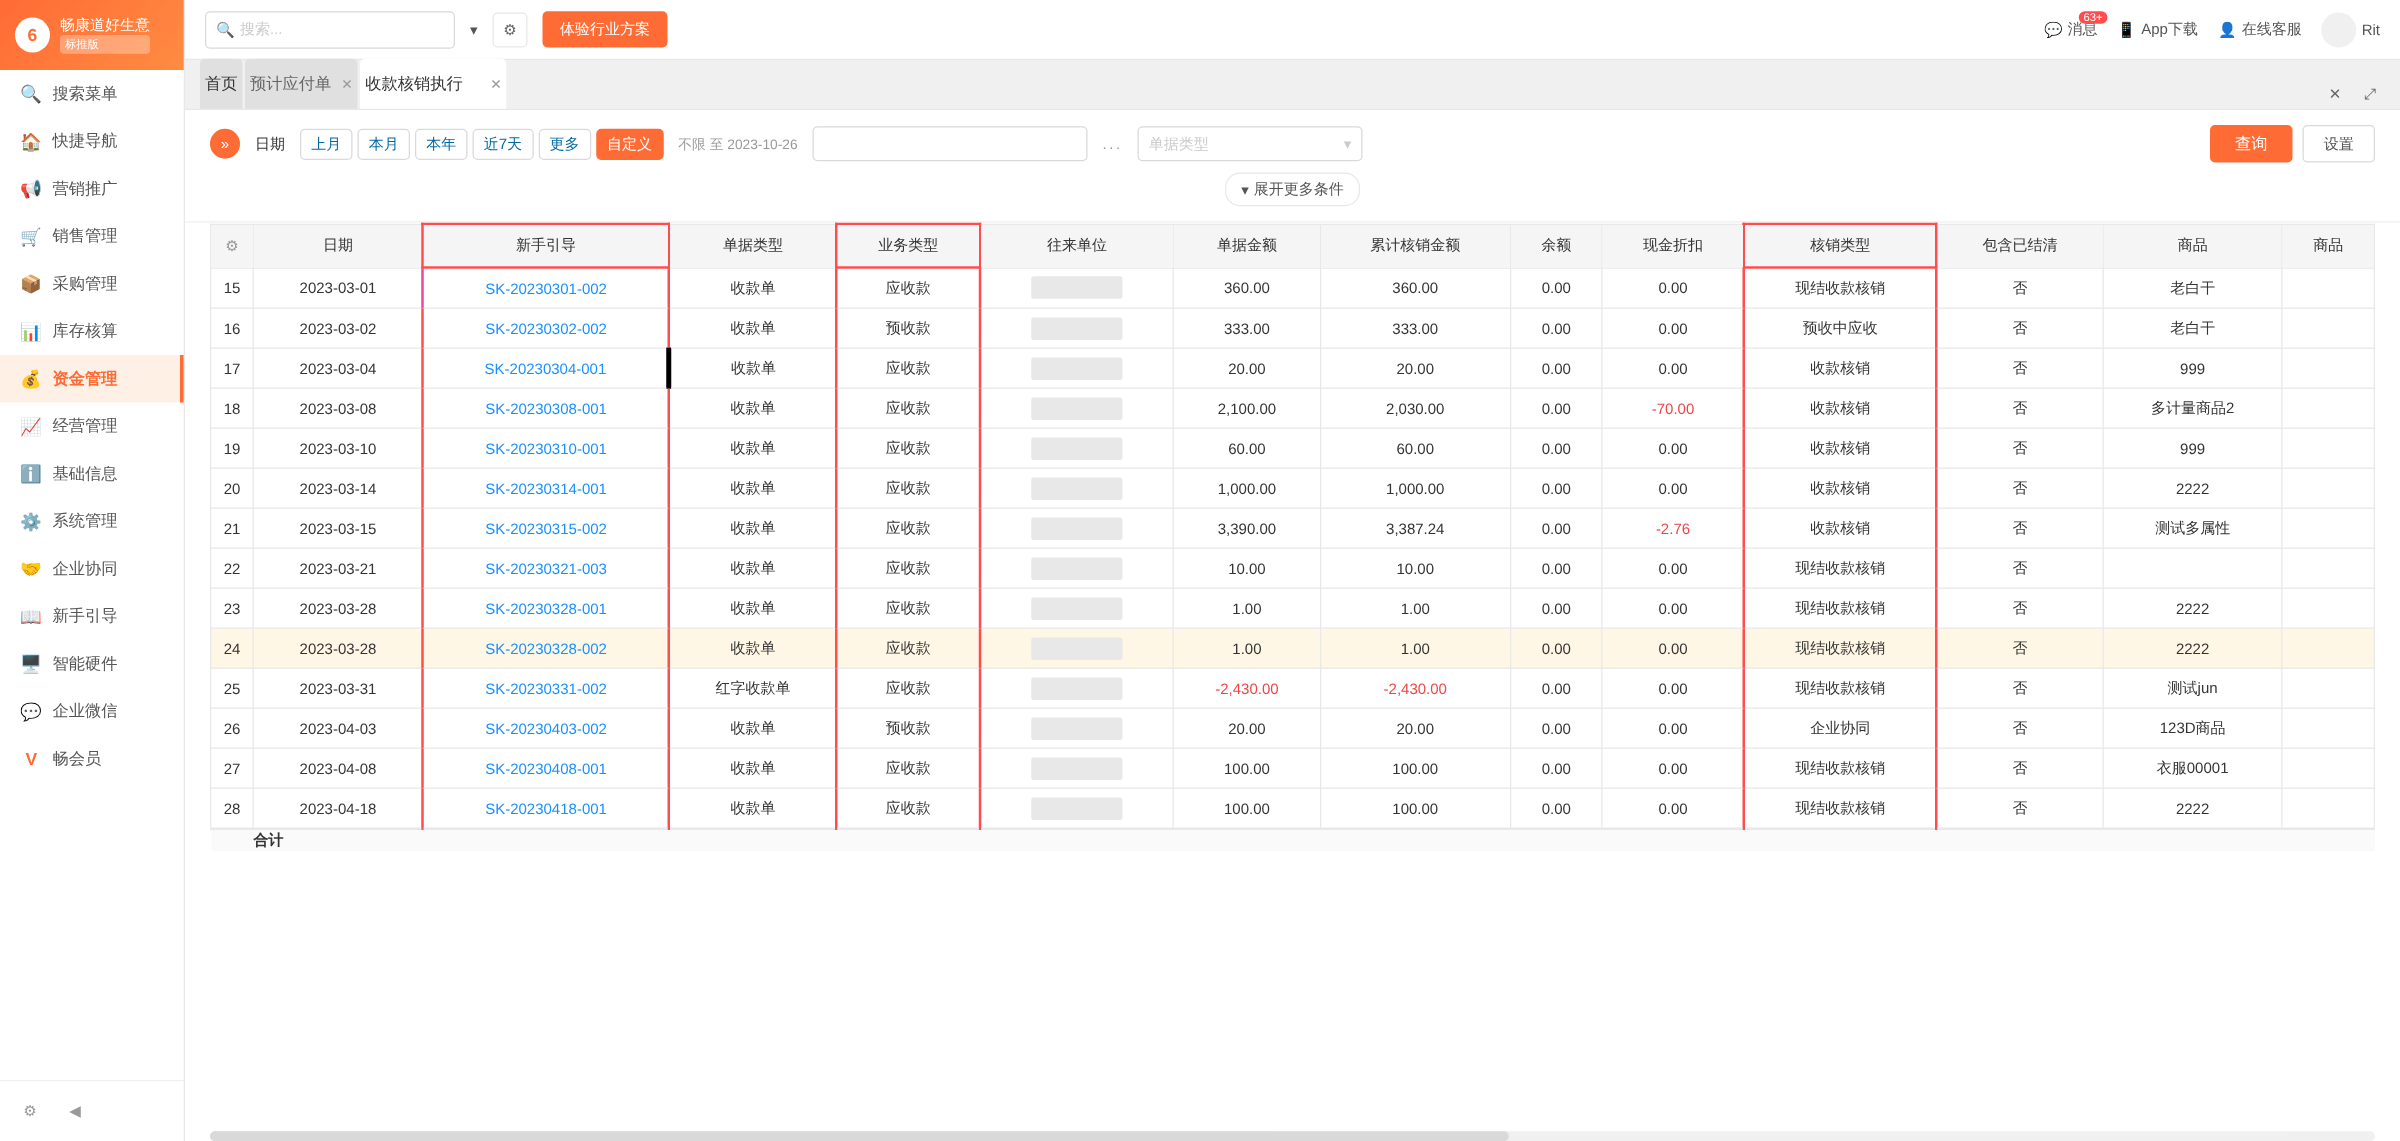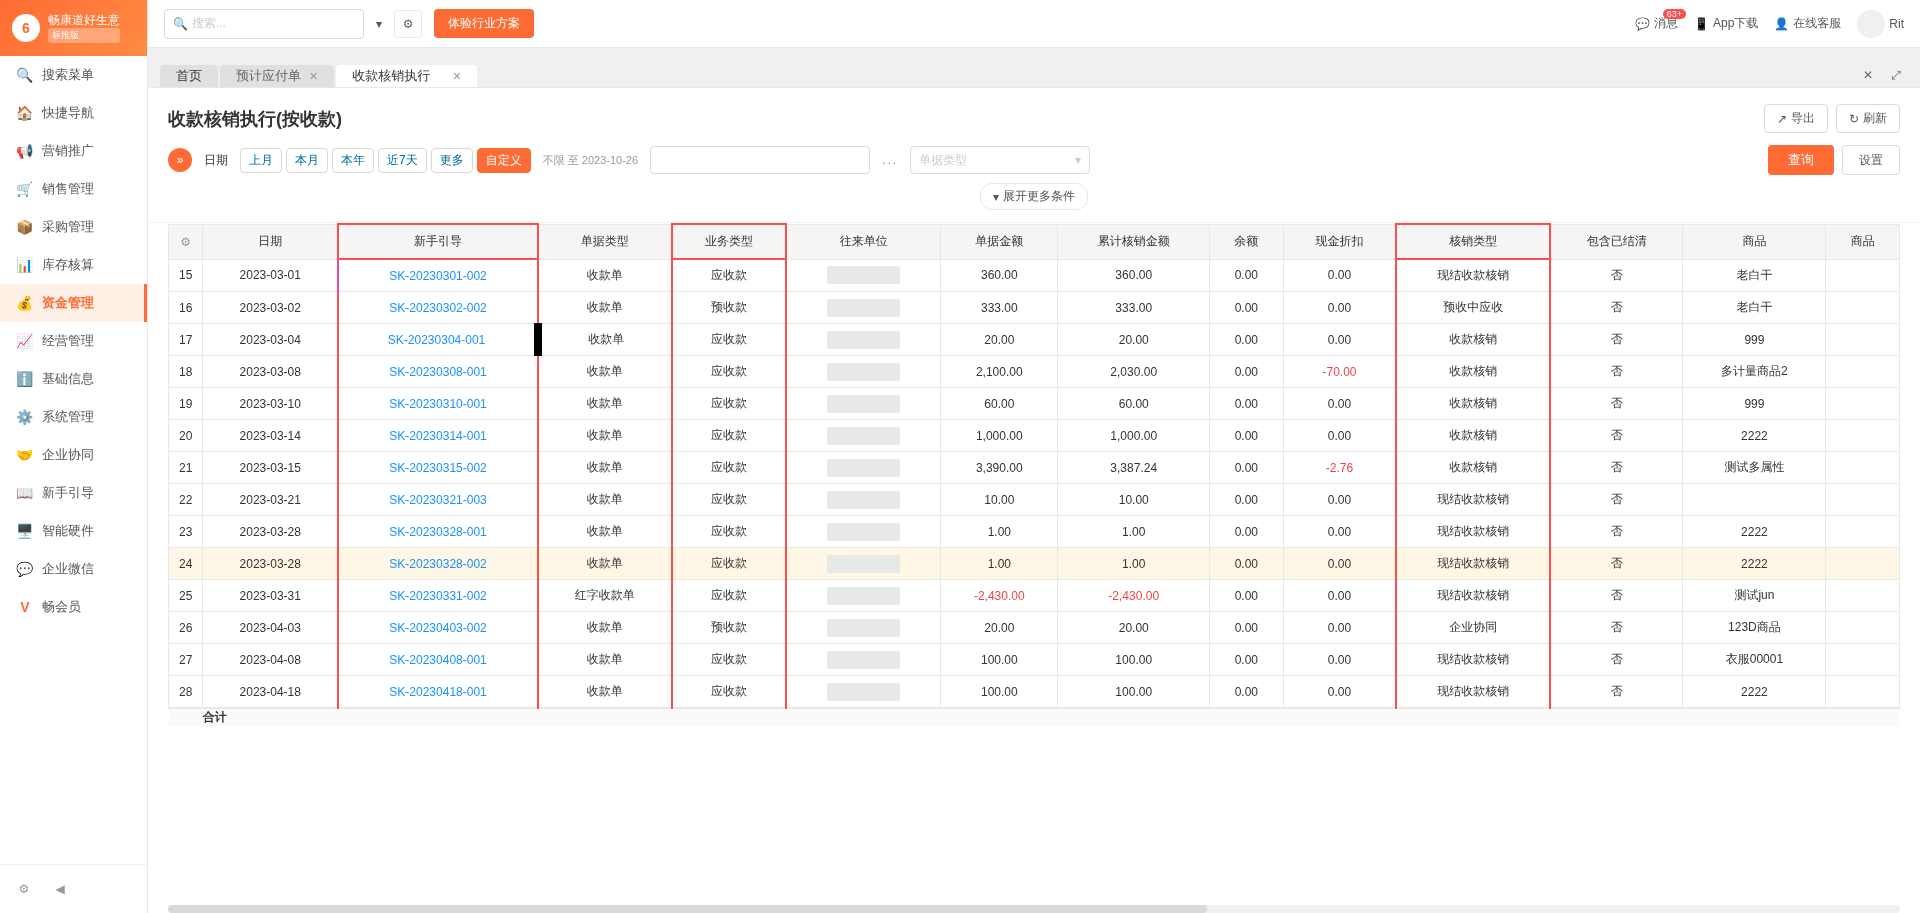--- a/index.html
+++ b/index.html
@@ -28,21 +28,21 @@
     .topbar-gear { width: 28px; height: 28px; border-radius: 4px; border: 1px solid #e8e8e8; display: flex; align-items: center; justify-content: center; cursor: pointer; color: #666; }
     .topbar-solution-btn { background: #ff6b35; color: #fff; border: none; border-radius: 4px; padding: 6px 14px; font-size: 12px; cursor: pointer; }
     .topbar-right { margin-left: auto; display: flex; align-items: center; gap: 16px; color: #555; font-size: 12px; }
     .topbar-msg { display: flex; align-items: center; gap: 4px; cursor: pointer; position: relative; }
     .msg-badge { background: #ff4d4f; color: #fff; font-size: 9px; border-radius: 8px; padding: 0 4px; position: absolute; top: -6px; right: -8px; }
     .topbar-right-item { display: flex; align-items: center; gap: 4px; cursor: pointer; }
     .topbar-avatar { width: 28px; height: 28px; background: #f0f0f0; border-radius: 50%; }
 
     
     .tabs { height: 40px; background: #f0f0f0; display: flex; align-items: flex-end; padding: 0 12px; flex-shrink: 0; gap: 2px; border-bottom: 1px solid #e8e8e8; }
-    .tab { height: 22px; padding: 0 16px; display: flex; align-items: center; gap: 6px; background: #e0e0e0; border-radius: 4px 4px 0 0; cursor: pointer; color: #666; font-size: 13px; }
+    .tab { height: 40px; padding: 0 4px; display: flex; align-items: center; gap: 6px; background: #e0e0e0; border-radius: 4px 4px 0 0; cursor: pointer; color: #666; font-size: 13px; }
     .tab.active { background: #fff; color: #333; font-weight: 500; gap: 20px; }
     .tab-close { color: #999; font-size: 11px; cursor: pointer; margin-left: 2px; }
     .tab-home { color: #333; }
 
     
     .content { flex: 1; overflow: hidden; display: flex; flex-direction: column; background: #fff; }
 
     
     .page-header { padding: 16px 20px 0; display: flex; align-items: center; justify-content: space-between; flex-shrink: 0; }
     .page-title { font-size: 18px; font-weight: bold; color: #333; }
@@ -216,33 +216,20 @@
       <span class="tab-close">✕</span>
     </div>
     <div class="tab-controls">
       <div class="tab-ctrl-btn">✕</div>
       <div class="tab-ctrl-btn">⤢</div>
     </div>
   </div>
 
   <div class="content">
 
-    <div class="page-header">
-      <h2 class="page-title">收款核销执行(按收款)</h2>
-      <div class="page-actions">
-        <button class="btn-export">
-          <span>↗</span>
-          <span>导出</span>
-        </button>
-        <button class="btn-refresh">
-          <span>↻</span>
-          <span>刷新</span>
-        </button>
-      </div>
-    </div>
 
     <div class="filter-bar">
       <div class="filter-row">
         <div class="filter-toggle-btn">
           <span>»</span>
         </div>
         <span class="filter-label">日期</span>
         <div class="filter-date-btns">
           <button class="filter-date-btn">上月</button>
           <button class="filter-date-btn">本月</button>
@@ -325,21 +312,21 @@
     <td>0.00</td>
     <td class="">0.00</td>
     <td style="border-left:2px solid #ff4d4f; border-right:2px solid #ff4d4f;">预收中应收</td>
     <td>否</td>
     <td>老白干</td>
     <td></td>
   </tr>
             <tr>
     <td>17</td>
     <td>2023-03-04</td>
-    <td style="border-left:2px solid #ff4d4f; border-right:8px solid #000000;">
+    <td style="border-left:2px solid #ff4d4f; border-right:4px solid #000000;">
       <a class="link-text">SK-20230304-001</a>
     </td>
     <td>收款单</td>
     <td style="border-left:2px solid #ff4d4f; border-right:2px solid #ff4d4f;">应收款</td>
     <td><span style="background:#e8e8e8; padding:2px 20px; border-radius:2px;">&nbsp;&nbsp;&nbsp;&nbsp;&nbsp;&nbsp;&nbsp;&nbsp;&nbsp;&nbsp;</span></td>
     <td class="">20.00</td>
     <td class="">20.00</td>
     <td>0.00</td>
     <td class="">0.00</td>
     <td style="border-left:2px solid #ff4d4f; border-right:2px solid #ff4d4f;">收款核销</td>

